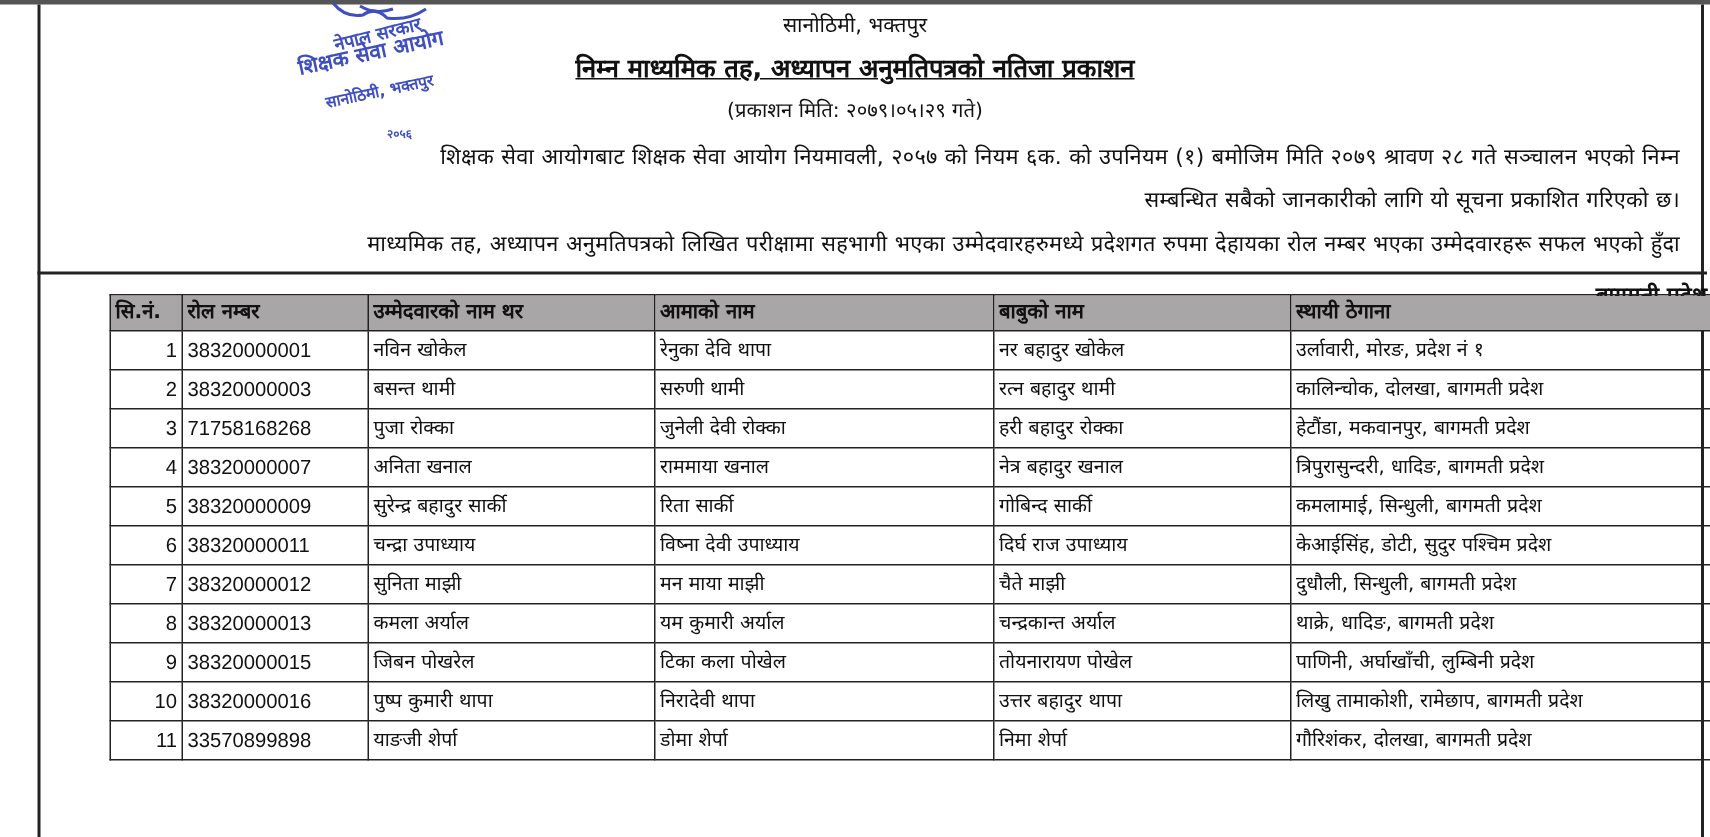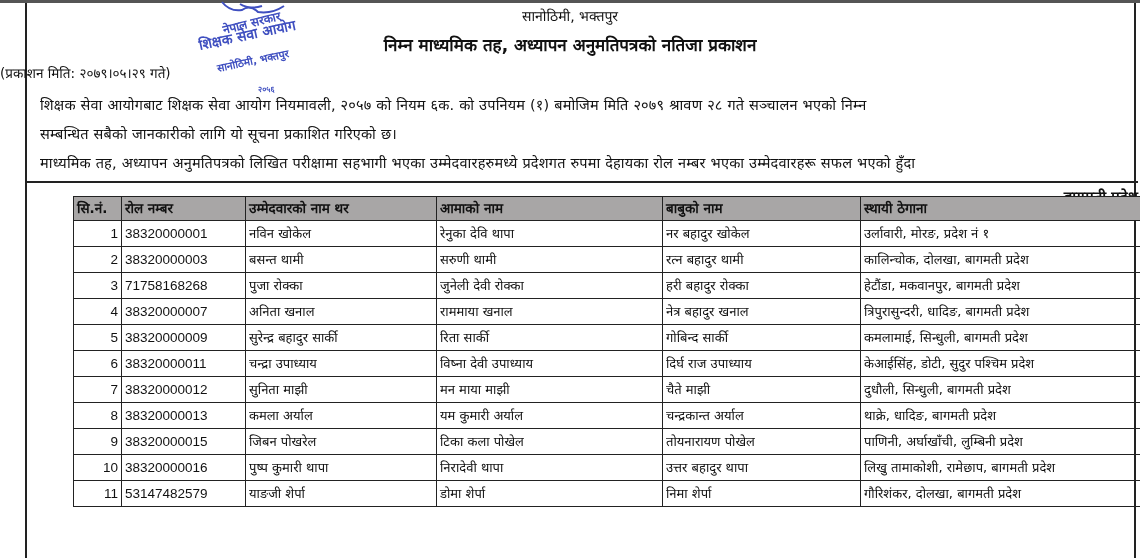--- a/index.html
+++ b/index.html
@@ -3,23 +3,23 @@
 <meta charset="utf-8">
 <style>
   html, body { margin:0; padding:0; background:#ffffff; }
   body { width:1140px; height:558px; overflow:hidden; position:relative;
          font-family:"DejaVu Sans", sans-serif; color:#111; }
   .topband { position:absolute; left:0; top:0; width:1140px; height:3px; background:#555; }
   .page { position:absolute; left:25px; top:3px; width:1111px; height:555px;
           border-left:2px solid #222; border-right:2px solid #222; box-sizing:border-box; }
   .logo { position:absolute; left:180px; top:0; width:160px; height:95px; }
   .hdr-loc { position:absolute; left:0; width:1140px; top:6px; text-align:center; font-size:14px; }
-  .hdr-title { position:absolute; left:0; width:1140px; top:33px; text-align:center; font-size:17px; font-weight:bold; }
-  .hdr-date { position:absolute; left:0; width:1140px; top:64px; text-align:left; font-size:13.5px; }
-  .notice { position:absolute; left:40px; top:91px; width:1080px; font-size:14.5px; line-height:29px; text-align:left; letter-spacing:0.2px; }
+  .hdr-title { position:absolute; left:0; width:1140px; top:33px; text-align:center; font-size:17px; font-weight:bold;text-decoration:underline; }
+  .hdr-date { position:absolute; left:0; width:1140px; top:64px; text-align:center; font-size:13.5px; }
+  .notice { position:absolute; left:40px; top:91px; width:1080px; font-size:14.5px; line-height:29px; text-align:right; letter-spacing:0.2px; }
   .notice span { display:block; white-space:nowrap; }
   .hline { position:absolute; left:25px; width:1113px; height:2px; background:#222; }
   .province { position:absolute; left:25px; top:183px; width:1113px; height:29px; text-align:right;
               font-weight:bold; font-size:15px; line-height:29px; }
   table.results { position:absolute; left:25px; top:196px; border-collapse:collapse; table-layout:fixed;
                   width:1113px; font-size:13px;margin-left:48px; }
   table.results th, table.results td { border:1.5px solid #222; padding:0 3px; height:25px; line-height:25px;
                   white-space:nowrap; overflow:hidden; }
   table.results thead th { background:#a8a6a6; font-weight:bold; text-align:left; font-size:13.5px; height:23px; line-height:23px; }
   td.num { text-align:right; font-family:"Liberation Sans", sans-serif; font-size:13.5px; }
@@ -152,20 +152,20 @@
       <tr>
         <td class="num">10</td>
         <td class="roll">38320000016</td>
         <td>पुष्प कुमारी थापा</td>
         <td>निरादेवी थापा</td>
         <td>उत्तर बहादुर थापा</td>
         <td>लिखु तामाकोशी, रामेछाप, बागमती प्रदेश</td>
       </tr>
       <tr>
         <td class="num">11</td>
-        <td class="roll">53147482579</td>
+        <td class="roll">33570899898</td>
         <td>याङजी शेर्पा</td>
         <td>डोमा शेर्पा</td>
         <td>निमा शेर्पा</td>
         <td>गौरिशंकर, दोलखा, बागमती प्रदेश</td>
       </tr>
     </tbody>
 </table>
 
 </body></html>

